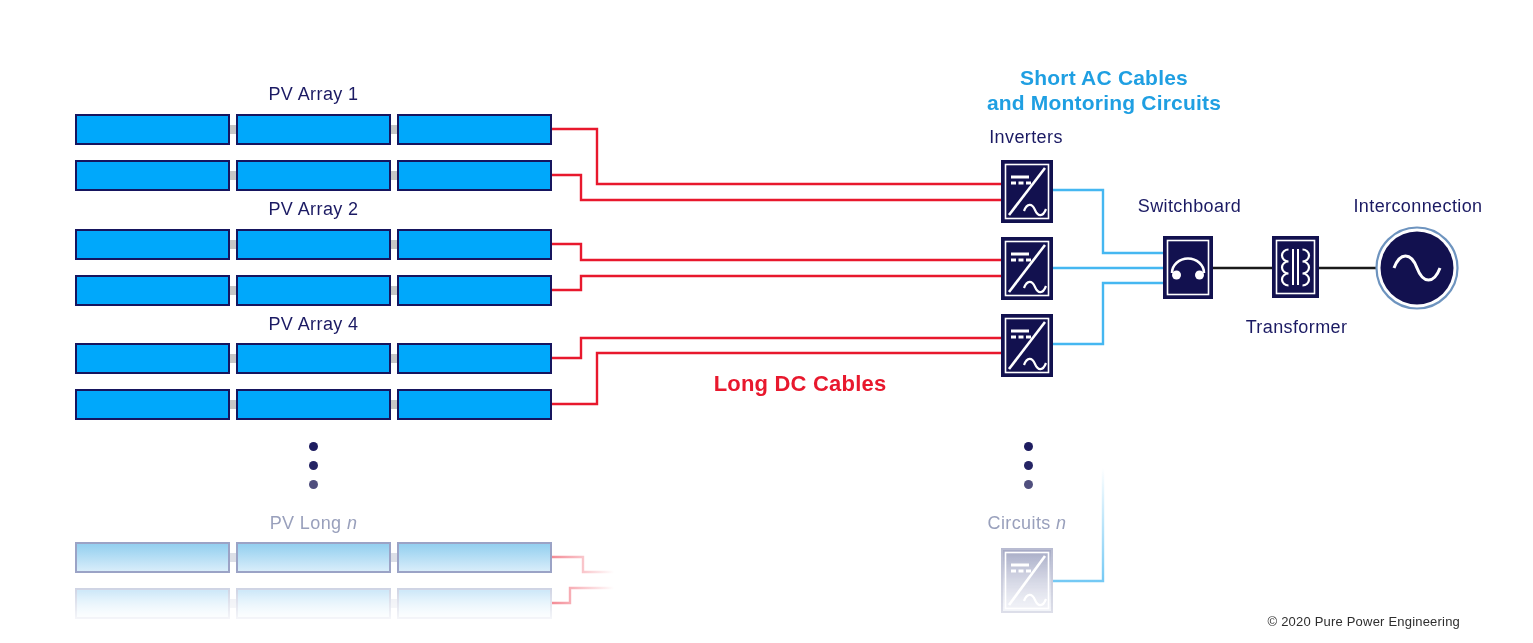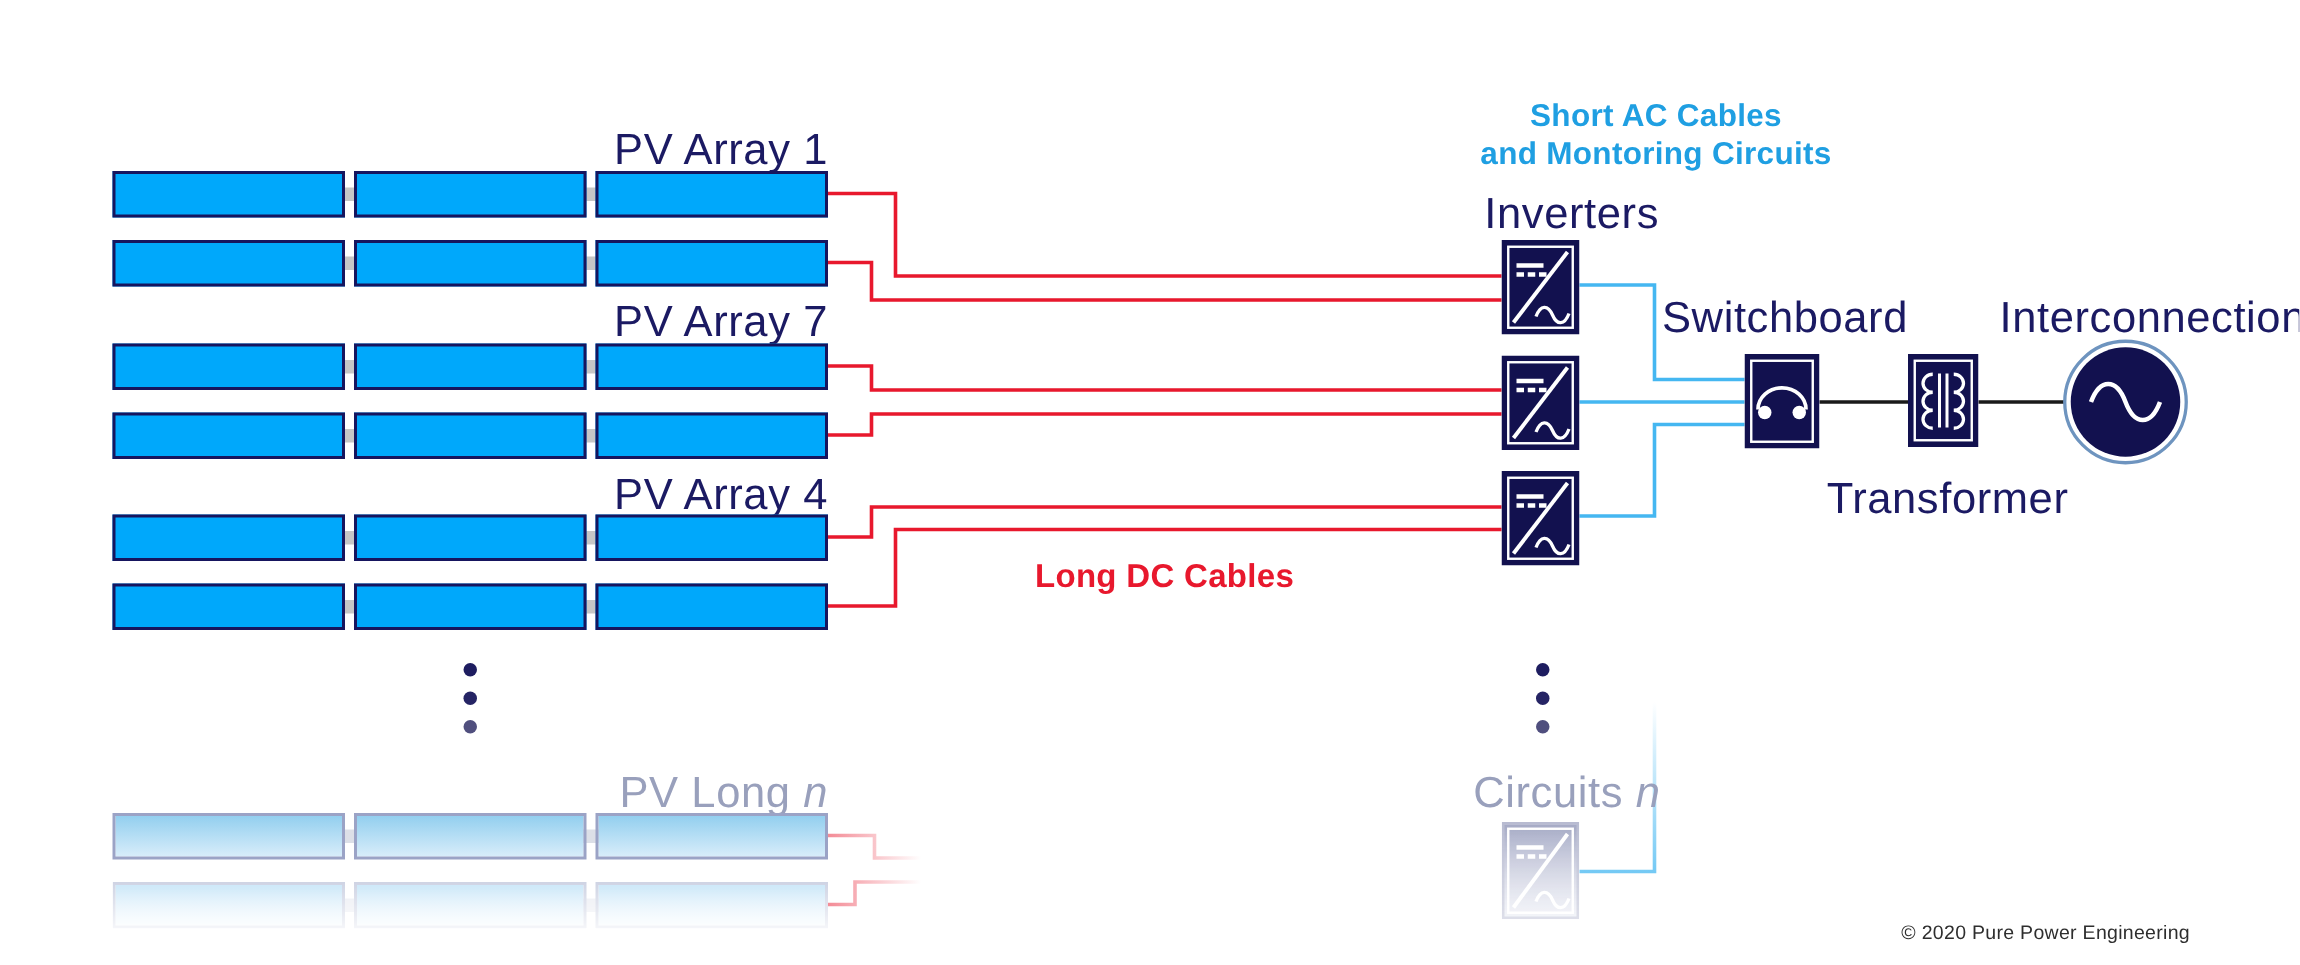--- a/index.html
+++ b/index.html
@@ -1,26 +1,26 @@
 <!DOCTYPE html>
 <html><head>
 <meta charset="utf-8">
 <style>
   html,body{margin:0;padding:0;background:#fff;}
   .canvas{position:relative;width:1533px;height:643px;background:#ffffff;
           font-family:"Liberation Sans",sans-serif;overflow:hidden;}
   .overlay{position:absolute;left:0;top:0;pointer-events:none;}
   
-  .lbl{position:absolute;color:#1b1a63;font-size:29px;text-align:right;letter-spacing:.4px;white-space:nowrap;}
+  .lbl{position:absolute;color:#1b1a63;font-size:18px;text-align:center;letter-spacing:.4px;white-space:nowrap;}
   .lbl-arrays{left:75px;width:477px;}
   .faded-lbl{color:#99a0bc;}
   .var-italic{font-style:italic;}
   .heading-blue{position:absolute;left:954px;width:300px;top:65px;text-align:center;
                 color:#1f9fe2;font-weight:bold;font-size:21px;line-height:25px;letter-spacing:.2px;}
-  .dc-heading{position:absolute;left:690px;width:220px;top:371px;text-align:left;
+  .dc-heading{position:absolute;left:690px;width:220px;top:371px;text-align:center;
               color:#e8182d;font-weight:bold;font-size:22px;letter-spacing:.2px;}
   .copyright{position:absolute;right:73px;top:614px;font-size:13px;color:#2e2e2e;letter-spacing:.2px;}
   
   .pvrow{position:absolute;left:75px;width:477px;height:31px;display:flex;align-items:center;}
   .panel{flex:1;height:31px;background:#00a8fb;border:2.5px solid #16155e;box-sizing:border-box;
          position:relative;z-index:1;}
   .tab{width:12px;height:9px;margin:0 -3px;background:#c6c6c6;}
   .fade1 .panel{background:linear-gradient(180deg,#93cfef,#d8edfa);border-color:#9ba3c6;}
   .fade1 .tab{background:#dcdfe7;}
   .fade2 .panel{background:linear-gradient(180deg,#c9e6f8 8%,#eff8fd);border-color:#ccd1e2;}
@@ -83,21 +83,21 @@
     <div class="panel"></div>
   </div>
   <div class="pvrow" style="top:160px">
     <div class="panel"></div>
       <div class="tab"></div>
     <div class="panel"></div>
       <div class="tab"></div>
     <div class="panel"></div>
   </div>
 
-  <div class="lbl lbl-arrays" style="top:199px">PV Array 7</div>
+  <div class="lbl lbl-arrays" style="top:199px">PV Array 2</div>
   <div class="pvrow" style="top:229px">
     <div class="panel"></div>
       <div class="tab"></div>
     <div class="panel"></div>
       <div class="tab"></div>
     <div class="panel"></div>
   </div>
   <div class="pvrow" style="top:275px">
     <div class="panel"></div>
       <div class="tab"></div>

